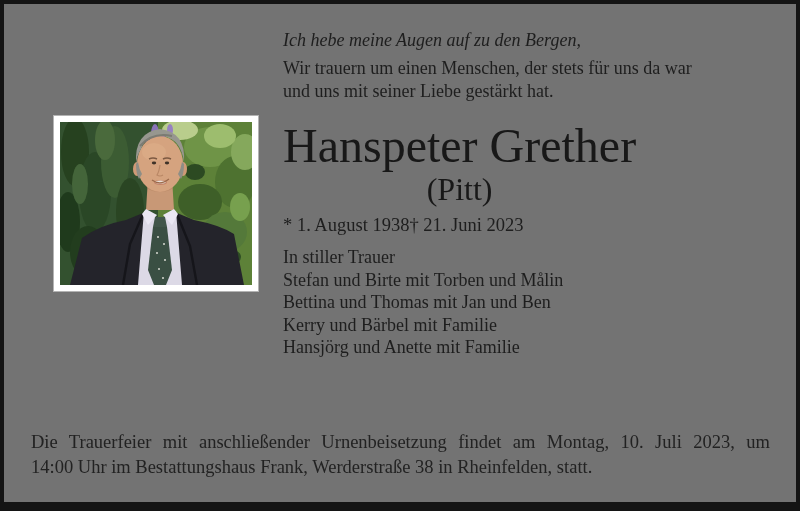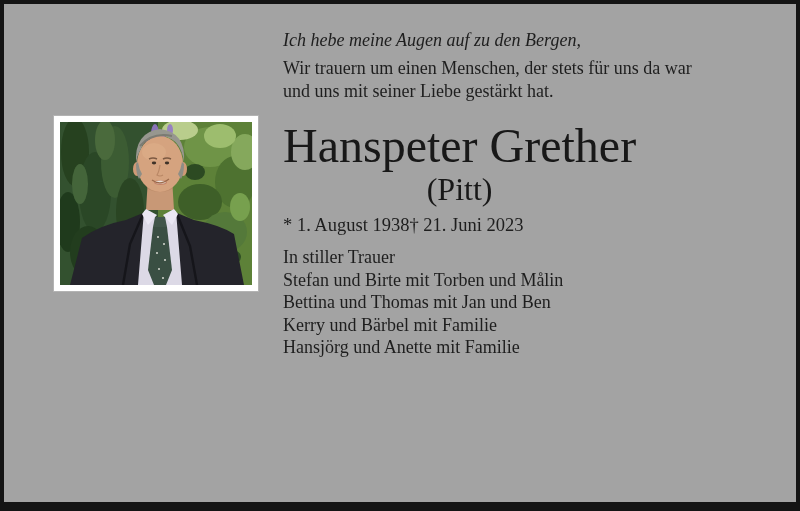--- a/index.html
+++ b/index.html
@@ -1,20 +1,20 @@
 <!DOCTYPE html>
 <html lang="de"><head>
 <meta charset="utf-8">
 <style>
   html,body{margin:0;padding:0;background:#ffffff;}
   .page{
     position:relative;
     width:800px;height:511px;
     box-sizing:border-box;
-    background:#a3a3a3;
+    background:#737373;
     border:4px solid #141414;
     border-bottom-width:9px;
     font-family:"Liberation Serif","DejaVu Serif",serif;
     color:#1e1e1e;
     overflow:hidden;
   }
   
   .photo-frame{
     position:absolute;left:49px;top:111px;
     width:192px;height:163px;
@@ -171,14 +171,18 @@
     <div class="mourners">
       <div>In stiller Trauer</div>
       <div>Stefan und Birte mit Torben und Målin</div>
       <div>Bettina und Thomas mit Jan und Ben</div>
       <div>Kerry und Bärbel mit Familie</div>
       <div>Hansjörg und Anette mit Familie</div>
     </div>
 
   </div>
 
+  <div class="funeral">
+    <div class="l1">Die Trauerfeier mit anschließender Urnenbeisetzung findet am Montag, 10. Juli 2023, um</div>
+    <div class="l2">14:00 Uhr im Bestattungshaus Frank, Werderstraße 38 in Rheinfelden, statt.</div>
+  </div>
 
 </div>
 
 </body></html>

